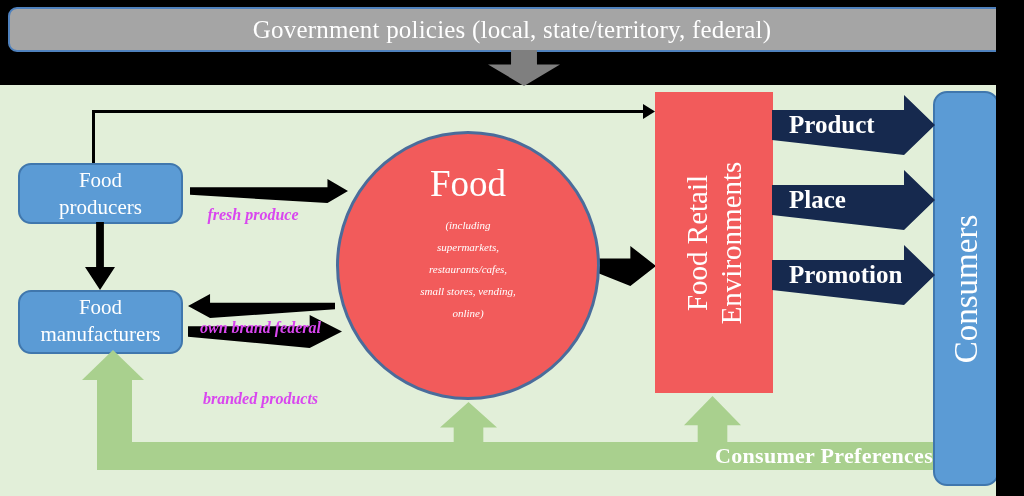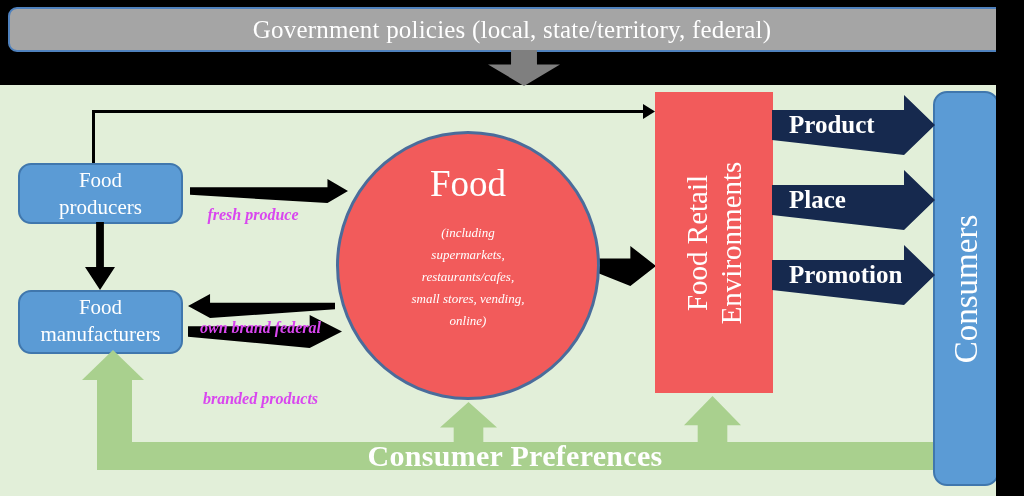--- a/index.html
+++ b/index.html
@@ -59,21 +59,21 @@
   .lbl-own{left:178px;top:279px;width:165px;}
   .lbl-branded{left:178px;top:350px;width:165px;}
 
   
   .circle{
     position:absolute;left:336px;top:131px;width:258px;height:263px;border-radius:50%;
     background:#f25b5b;border:3px solid #4a6c9b;color:#fff;text-align:center;
   }
   .circle .t1{margin-top:28px;font-size:37px;line-height:44px;}
   .circle .t2{font-size:37px;line-height:46px;}
-  .circle .sub{margin-top:16px;font-size:13px;line-height:22px;font-style:italic;white-space:pre-line;}
+  .circle .sub{margin-top:8px;font-size:11px;line-height:22px;font-style:italic;white-space:pre-line;}
 
   
   .fre{position:absolute;left:655px;top:92px;width:118px;height:301px;background:#f25b5b;}
   .vtext{
     position:absolute;left:50%;top:50%;
     transform:translate(-50%,-50%) rotate(-90deg);
     color:#fff;text-align:center;white-space:nowrap;
   }
   .fre .vtext{font-size:29px;line-height:34px;}
 
@@ -99,21 +99,21 @@
   .grn{position:absolute;background:#a9d08e;}
   .pref-bar{left:97px;top:442px;width:836px;height:28px;}
   .pref-shaft-left{left:97px;top:378px;width:35px;height:70px;}
   .pref-head-left{left:82px;top:350px;width:62px;height:30px;clip-path:polygon(50% 0,100% 100%,0 100%);}
   .pref-arrow-mid{left:440px;top:402px;width:57px;height:41px;
     clip-path:polygon(50% 0,100% 62%,76% 62%,76% 100%,24% 100%,24% 62%,0 62%);}
   .pref-arrow-right{left:684px;top:396px;width:57px;height:47px;
     clip-path:polygon(50% 0,100% 62%,76% 62%,76% 100%,24% 100%,24% 62%,0 62%);}
   .pref-label{
     position:absolute;left:97px;top:442px;width:836px;height:28px;line-height:28px;
-    text-align:center;color:#fff;font-size:30px;font-weight:700;letter-spacing:.3px;
+    text-align:right;color:#fff;font-size:22px;font-weight:700;letter-spacing:.3px;
   }
 </style>
 </head>
 <body>
 
 <div class="stage">
 
   <div class="panel"></div>
 
   <div class="gov-bar">Government policies (local, state/territory, federal)</div>

